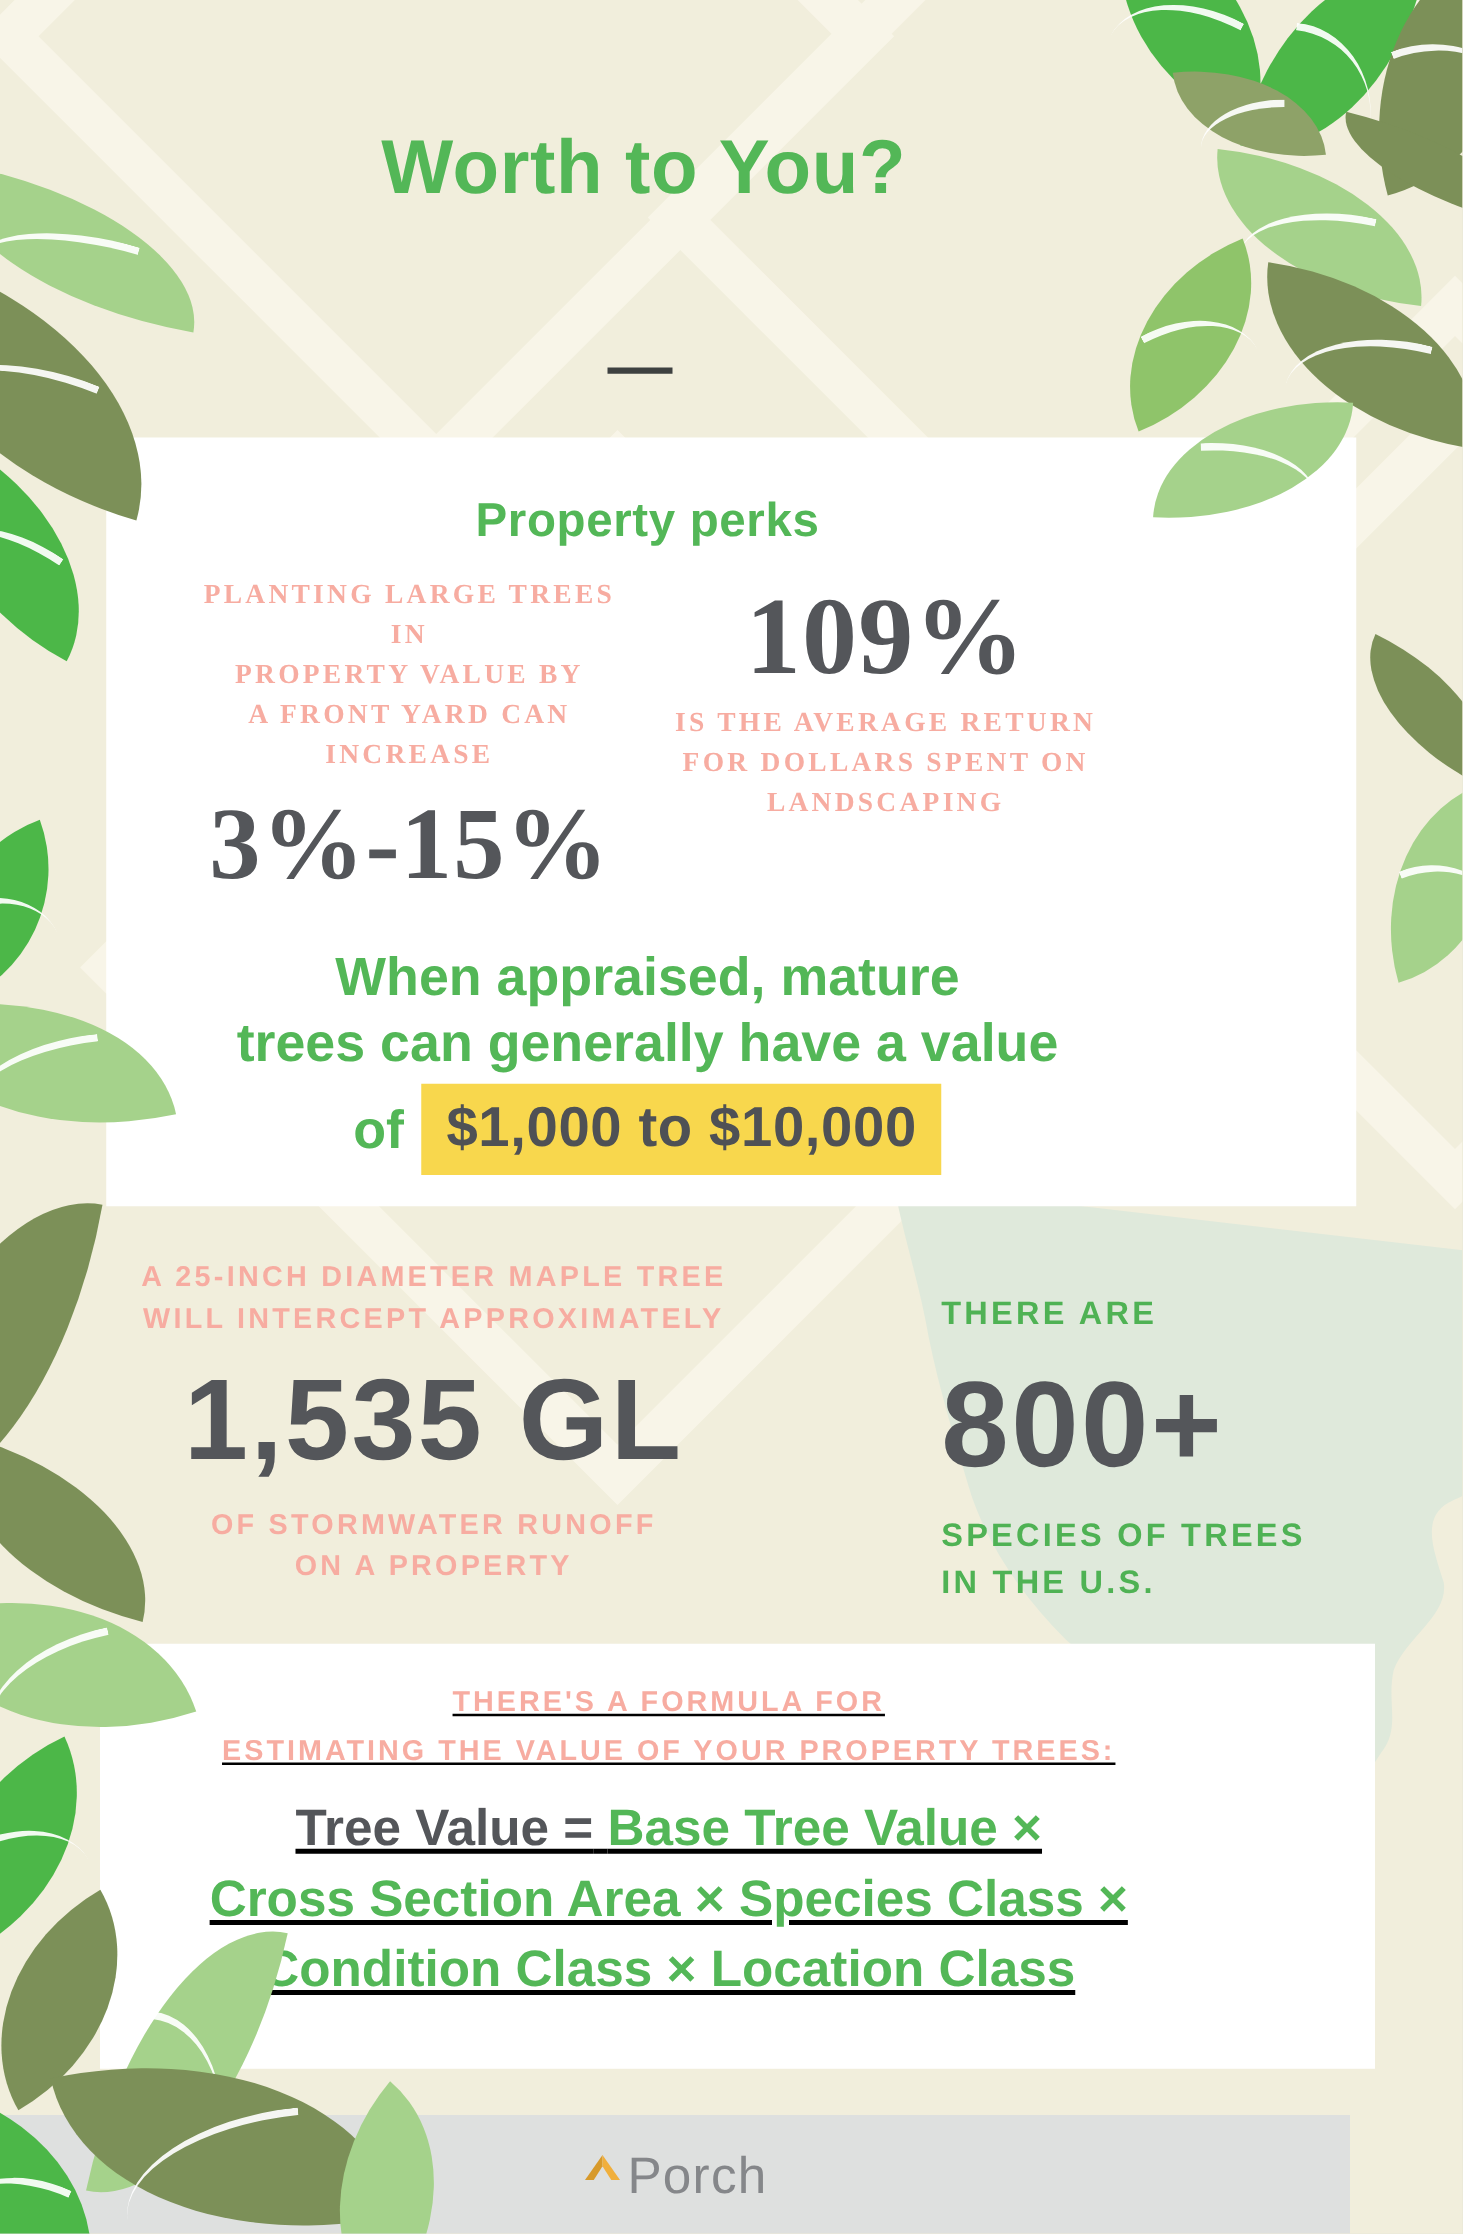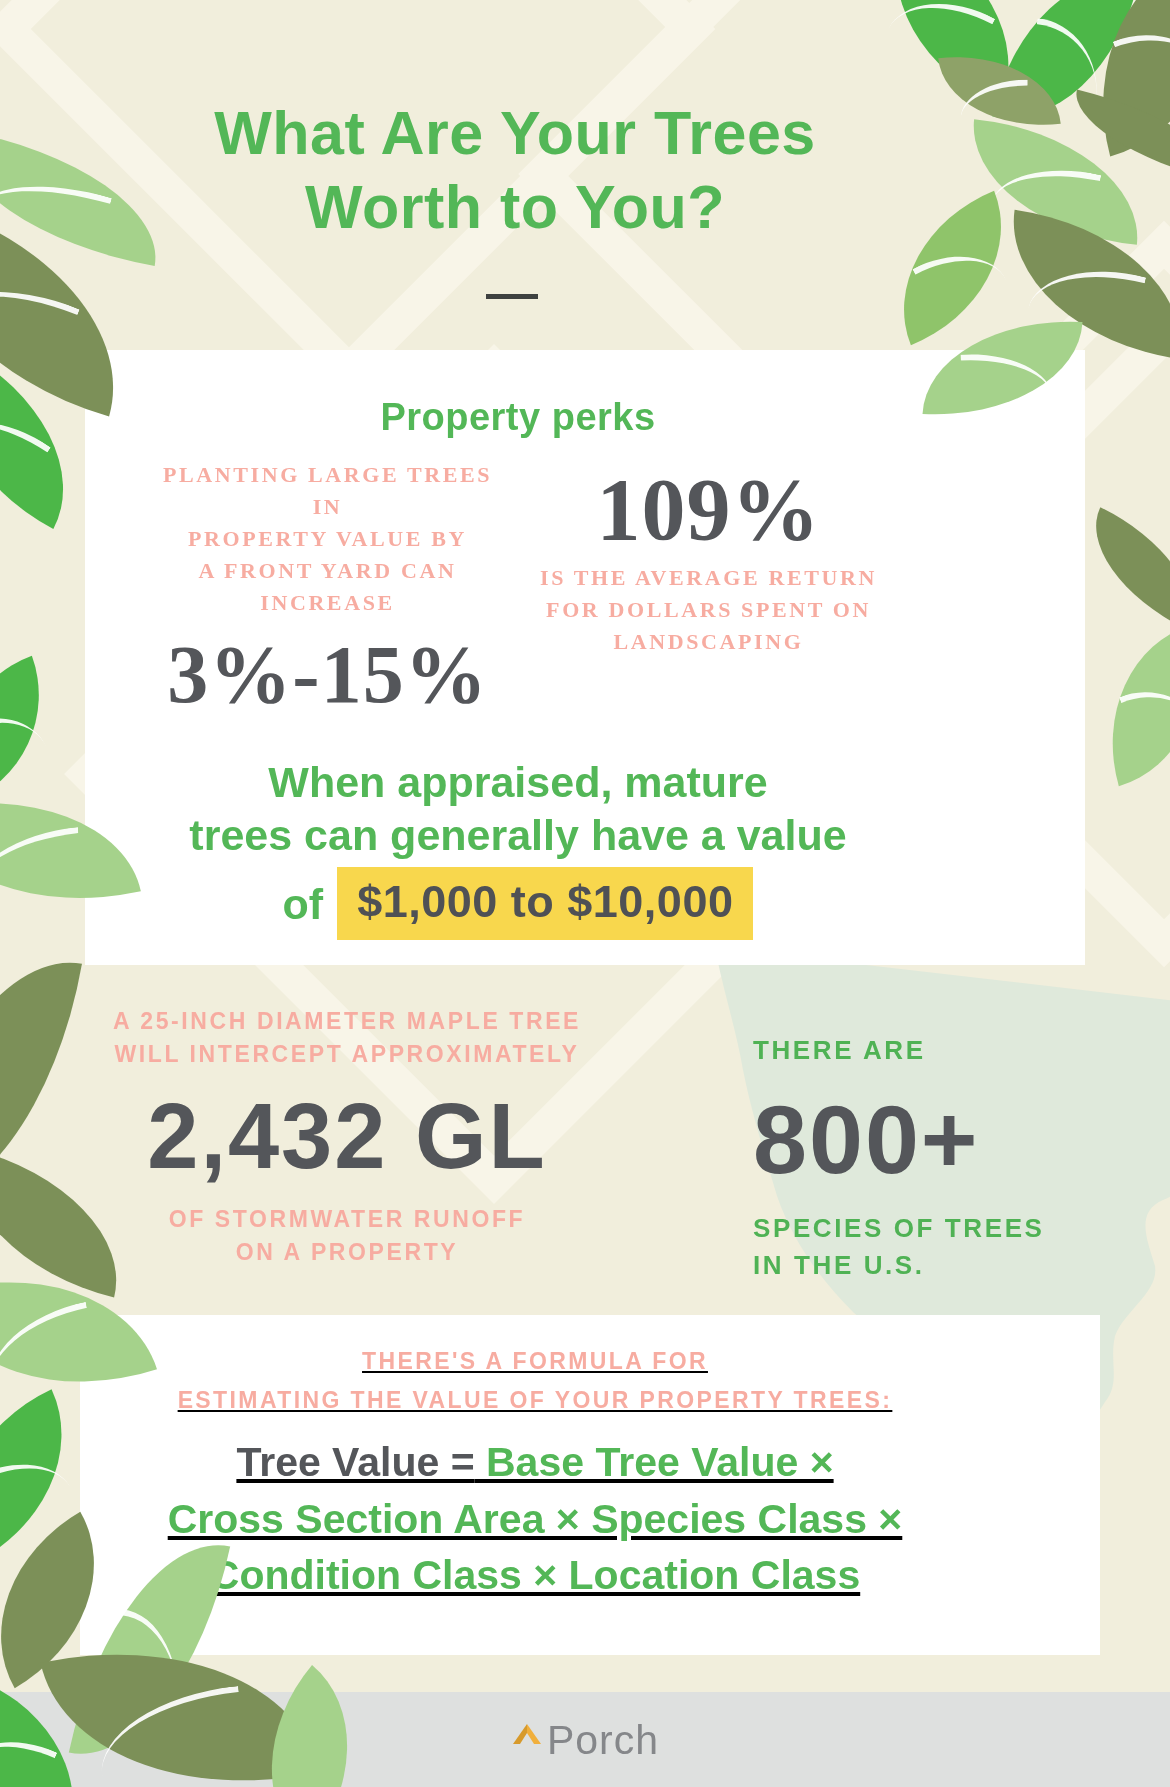--- a/index.html
+++ b/index.html
@@ -63,21 +63,21 @@
   .species{position:absolute;left:753px;top:1032px;text-align:left;z-index:2;}
   .green-caps{color:#4FB254;font-weight:bold;font-size:26px;letter-spacing:2.6px;line-height:1.45;}
   .species-num{font-size:97px;color:#54565A;font-weight:bold;margin:14px 0 14px 0;letter-spacing:2px;}
   
   .card2-inner{padding:27px 150px 0 40px;text-align:center;text-decoration:underline;}
   .formula-intro{color:#F7ACA1;font-weight:bold;font-size:23px;letter-spacing:2.4px;line-height:1.7;text-transform:uppercase;}
   .formula{margin-top:14px;color:#53B757;font-size:41px;font-weight:bold;line-height:1.38;}
   .formula .lhs{color:#54565A;}
   
   .footer-bar{
-    position:absolute;left:0;top:1692px;width:1170px;height:95px;background:#DEE0DF;z-index:2;
+    position:absolute;left:0;top:1692px;width:1080px;height:95px;background:#DEE0DF;z-index:2;
     display:flex;align-items:center;justify-content:center;
   }
   .brand{display:flex;align-items:flex-start;}
   .brand-text{color:#85878A;font-size:41px;letter-spacing:1px;line-height:1;margin-top:2px;}
   .brand-chevron{margin-right:2px;margin-top:0;}
 </style>
 </head>
 <body>
 
 <div class="canvas">
@@ -95,21 +95,20 @@
       C414,422 426,442 410,462
       L368,527
       C325,521 300,496 272,470
       C238,432 192,402 158,372
       C126,340 98,302 82,256
       C70,216 56,170 48,130
       C42,94 30,56 22,18 Z"></path>
   </svg>
 
   <div class="title">
-    <div>What Are Your Trees</div>
     <div>Worth to You?</div>
   </div>
   <div class="divider"></div>
 
   <div class="card card1">
     <div class="card-inner">
       <div class="section-head">Property perks</div>
       <div class="stats-row">
         <div class="stats-col">
           <div class="pink">
@@ -137,21 +136,21 @@
         </div>
       </div>
     </div>
   </div>
 
   <div class="storm">
     <div class="pink">
       <div>A 25-INCH DIAMETER MAPLE TREE</div>
       <div>WILL INTERCEPT APPROXIMATELY</div>
     </div>
-    <div class="storm-num">2,432 GL</div>
+    <div class="storm-num">1,535 GL</div>
     <div class="pink">
       <div>OF STORMWATER RUNOFF</div>
       <div>ON A PROPERTY</div>
     </div>
   </div>
 
   <div class="species">
     <div class="green-caps">THERE ARE</div>
     <div class="species-num">800+</div>
     <div class="green-caps">

